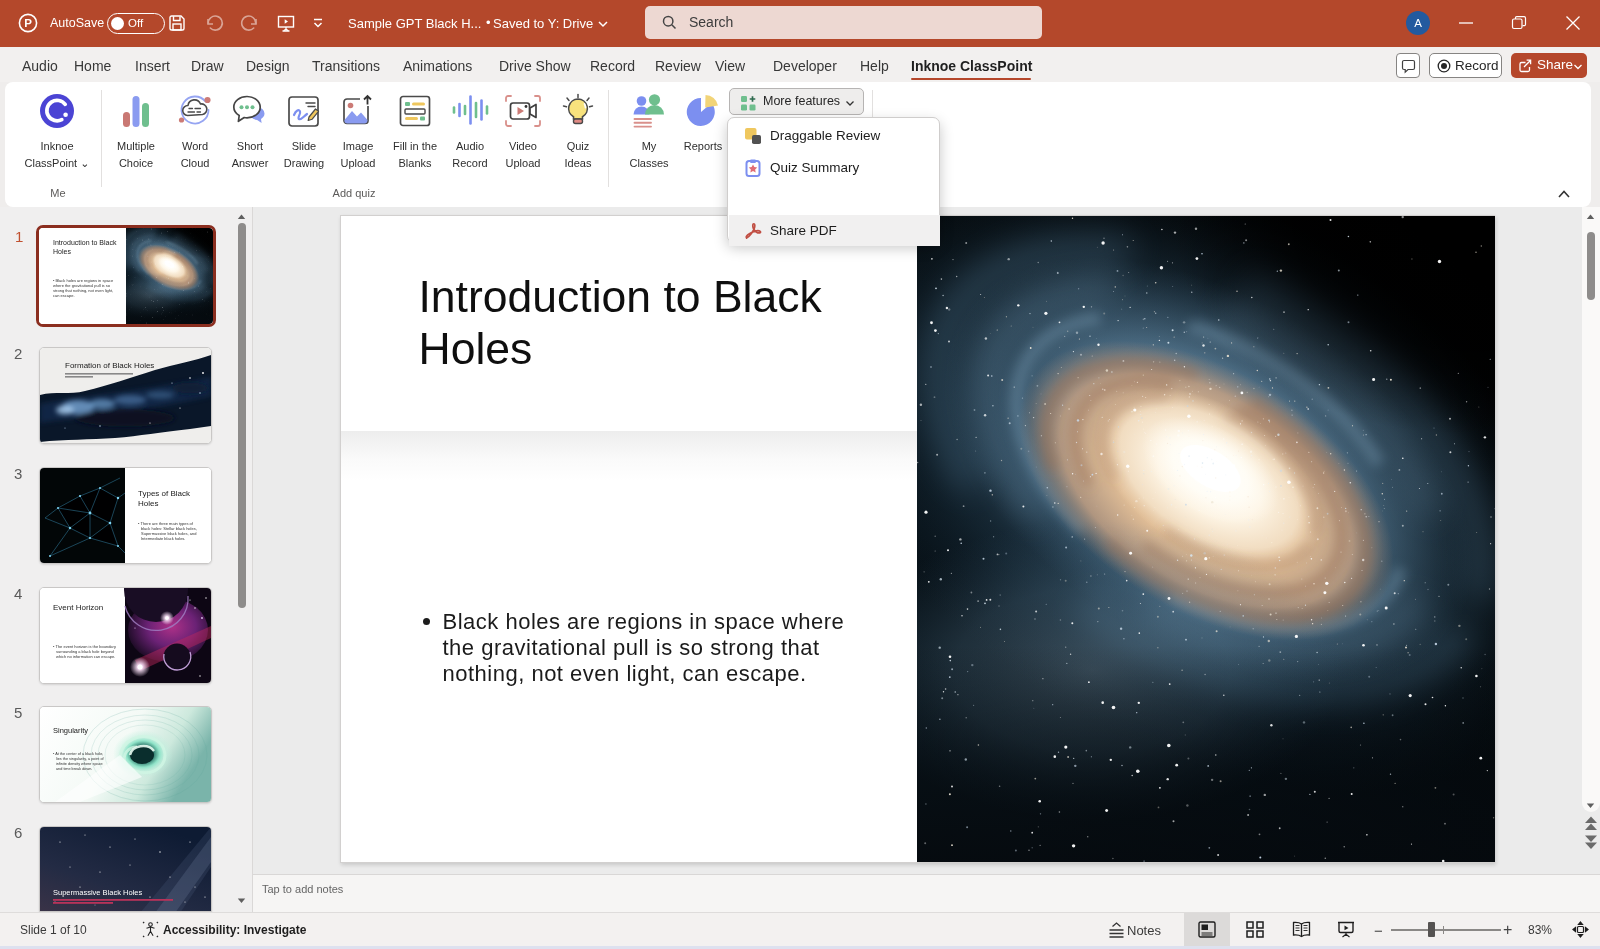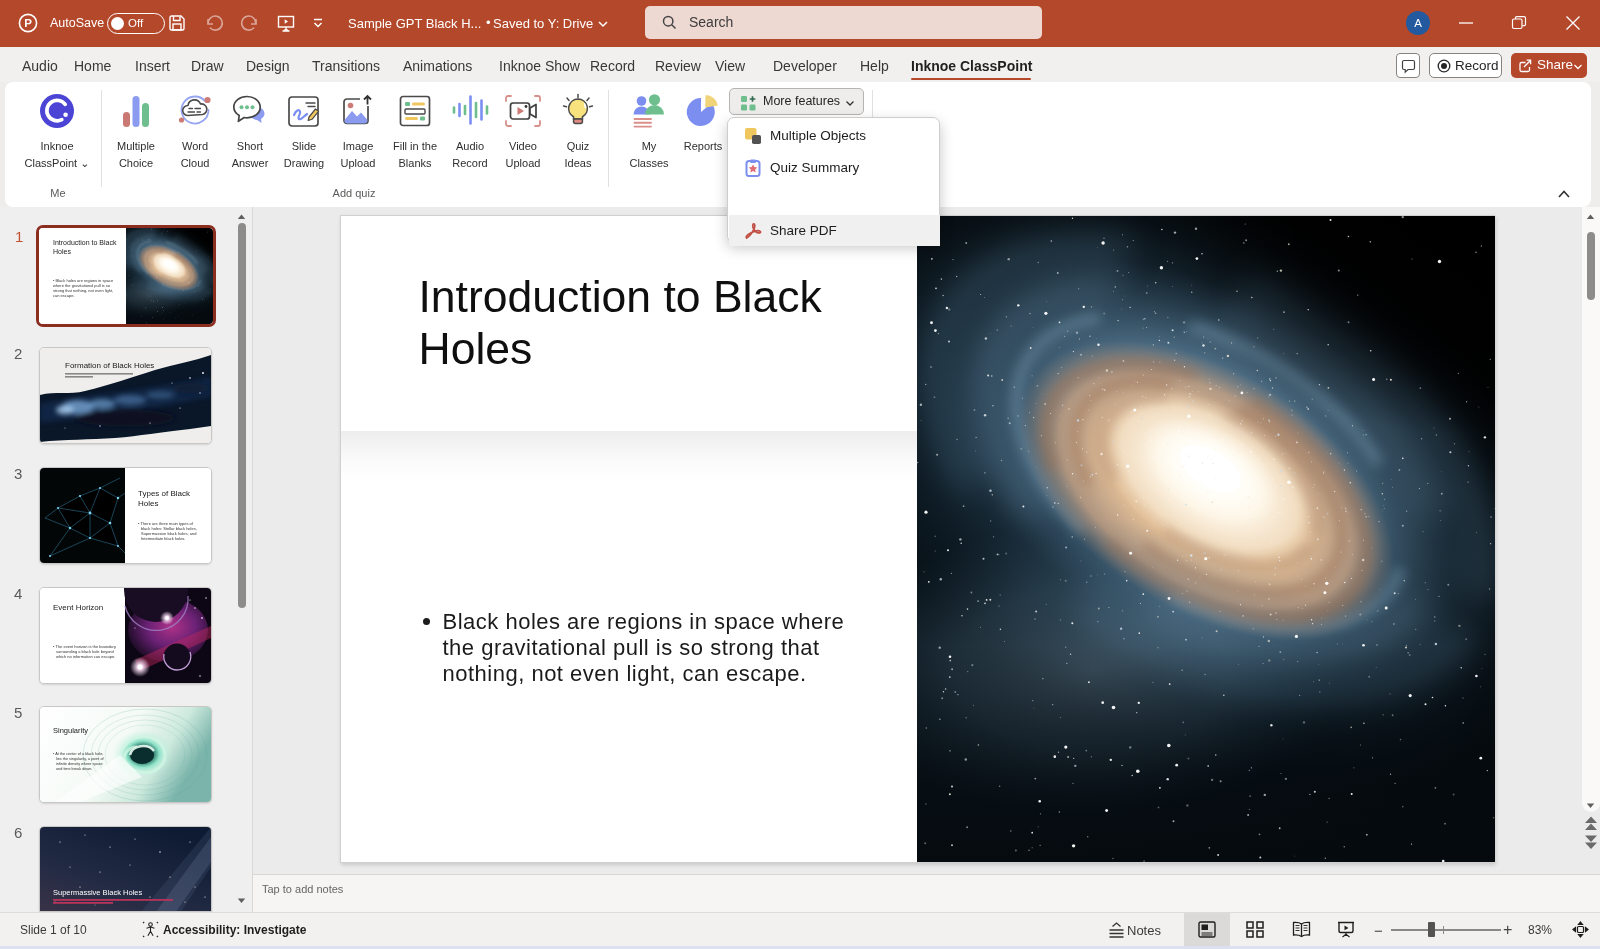--- a/index.html
+++ b/index.html
@@ -1104,21 +1104,21 @@
   </svg>
 </div>
 <div class="abs" id="tabrow">
   <div class="tab" style="left:22px;">Audio</div>
   <div class="tab" style="left:74px;">Home</div>
   <div class="tab" style="left:135px;">Insert</div>
   <div class="tab" style="left:191px;">Draw</div>
   <div class="tab" style="left:246px;">Design</div>
   <div class="tab" style="left:312px;">Transitions</div>
   <div class="tab" style="left:403px;">Animations</div>
-  <div class="tab" style="left:499px;">Inknoe Show</div>
+  <div class="tab" style="left:499px;">Drive Show</div>
   <div class="tab" style="left:590px;">Record</div>
   <div class="tab" style="left:655px;">Review</div>
   <div class="tab" style="left:715px;">View</div>
   <div class="tab" style="left:773px;">Developer</div>
   <div class="tab" style="left:860px;text-align:right;">Help</div>
   <div class="tab" id="cptab" style="left:911px;">Inknoe ClassPoint</div>
   <div class="abs" id="cpunderline" style="left:911px;top:30.5px;width:120px;"></div>
 
   <div class="abs" style="left:1396px;top:6px;width:24px;height:25px;border:1px solid #868482;border-radius:4px;background:#fff;">
     <svg class="abs" style="left:4px;top:4.5px;" width="15" height="15" viewBox="0 0 15 15" fill="none" stroke="#404040" stroke-width="1.2">
@@ -1613,21 +1613,21 @@
     <rect x="5.5" y="5.5" width="6" height="6" rx="1"></rect>
   </svg>
 </div>
 <div class="abs" id="bottomstrip"></div>
 <div class="abs" id="dropdown">
   <div class="ditem" style="top:2px;">
     <svg width="18" height="18" viewBox="0 0 18 18">
       <rect x="1" y="1" width="11.5" height="11.5" rx="2" fill="#EFC75E"></rect>
       <rect x="8" y="8" width="9" height="9" rx="1.8" fill="#525252"></rect>
     </svg>
-    <span>Multiple Objects</span>
+    <span>Draggable Review</span>
   </div>
   <div class="ditem" style="top:33.5px;">
     <svg width="18" height="18" viewBox="0 0 18 18">
       <rect x="2.5" y="2" width="13" height="15" rx="2.5" fill="none" stroke="#7C8FF0" stroke-width="2"></rect>
       <rect x="6" y="0.5" width="6" height="3.5" rx="1.2" fill="#7C8FF0"></rect>
       <path d="M9 5.5 l1.35 2.6 2.9 .45 -2.1 2.05 .5 2.9 -2.65 -1.4 -2.65 1.4 .5 -2.9 -2.1 -2.05 2.9 -.45 z" fill="#E06C75"></path>
     </svg>
     <span>Quiz Summary</span>
   </div>
   <div class="ditem" style="top:96.5px;background:#F1F0F0;">

